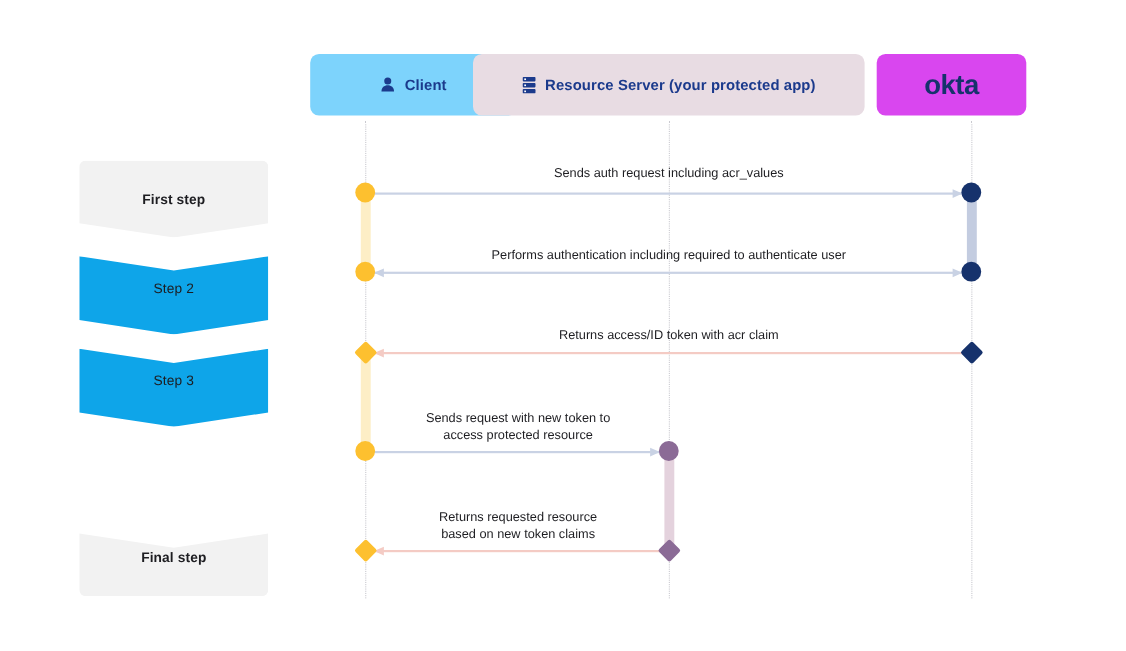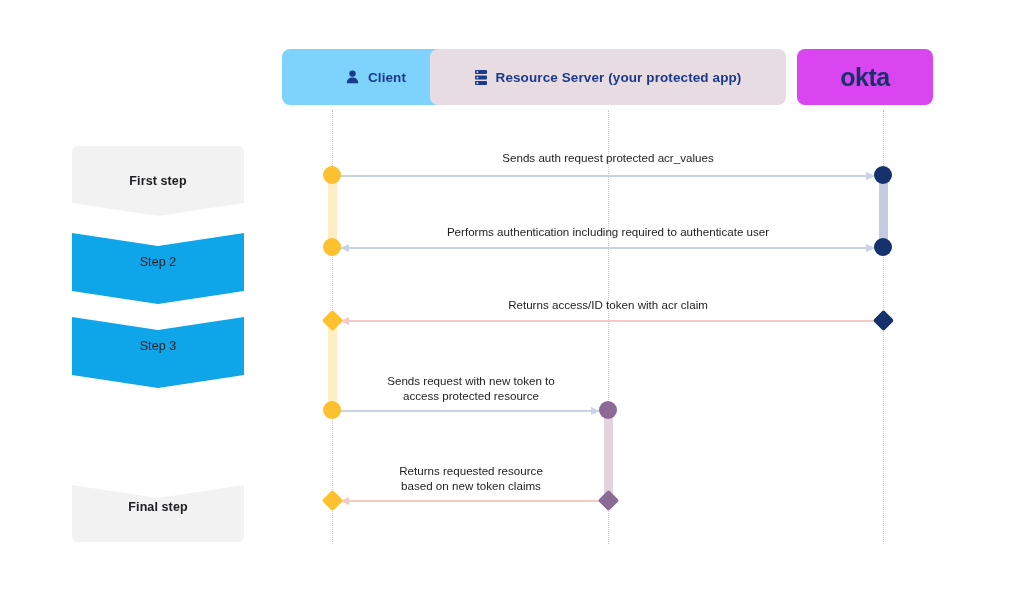--- a/index.html
+++ b/index.html
@@ -170,21 +170,21 @@
   <div id="activations-layer">
       <div class="activation" style="left: 327.5px; top: 175px; height: 72px; background: rgb(253, 238, 198);"></div>
       <div class="activation" style="left: 327.5px; top: 320px; height: 90px; background: rgb(253, 238, 198);"></div>
       <div class="activation" style="left: 878.5px; top: 175px; height: 72px; background: rgb(195, 204, 224);"></div>
       <div class="activation" style="left: 603.5px; top: 410px; height: 90px; background: rgb(228, 210, 221);"></div>
     </div>
 
   <div id="messages-layer">
       <div class="msg-line" style="left: 340px; width: 535px; top: 175px; background: rgb(201, 210, 228);"></div>
       <div class="arrowhead" style="top: 171.6px; border-top: 4.5px solid transparent; border-bottom: 4.5px solid transparent; left: 866px; border-left: 9px solid rgb(201, 210, 228);"></div>
-      <div class="msg-text" style="left: 348px; width: 520px; top: 150px;">Sends auth request protected acr_values</div>
+      <div class="msg-text" style="left: 348px; width: 520px; top: 150px;">Sends auth request including acr_values</div>
       <div class="msg-line" style="left: 340px; width: 535px; top: 247px; background: rgb(201, 210, 228);"></div>
       <div class="arrowhead" style="top: 243.6px; border-top: 4.5px solid transparent; border-bottom: 4.5px solid transparent; left: 866px; border-left: 9px solid rgb(201, 210, 228);"></div>
       <div class="arrowhead" style="top: 243.6px; border-top: 4.5px solid transparent; border-bottom: 4.5px solid transparent; left: 340px; border-right: 9px solid rgb(201, 210, 228);"></div>
       <div class="msg-text" style="left: 348px; width: 520px; top: 224px;">Performs authentication including required to authenticate user</div>
       <div class="msg-line" style="left: 340px; width: 535px; top: 320px; background: rgb(244, 203, 196);"></div>
       <div class="arrowhead" style="top: 316.6px; border-top: 4.5px solid transparent; border-bottom: 4.5px solid transparent; left: 340px; border-right: 9px solid rgb(244, 203, 196);"></div>
       <div class="msg-text" style="left: 348px; width: 520px; top: 297px;">Returns access/ID token with acr claim</div>
       <div class="msg-line" style="left: 340px; width: 260px; top: 410px; background: rgb(201, 210, 228);"></div>
       <div class="arrowhead" style="top: 406.6px; border-top: 4.5px solid transparent; border-bottom: 4.5px solid transparent; left: 591px; border-left: 9px solid rgb(201, 210, 228);"></div>
       <div class="msg-text" style="left: 340px; width: 262px; top: 373px;">Sends request with new token to

